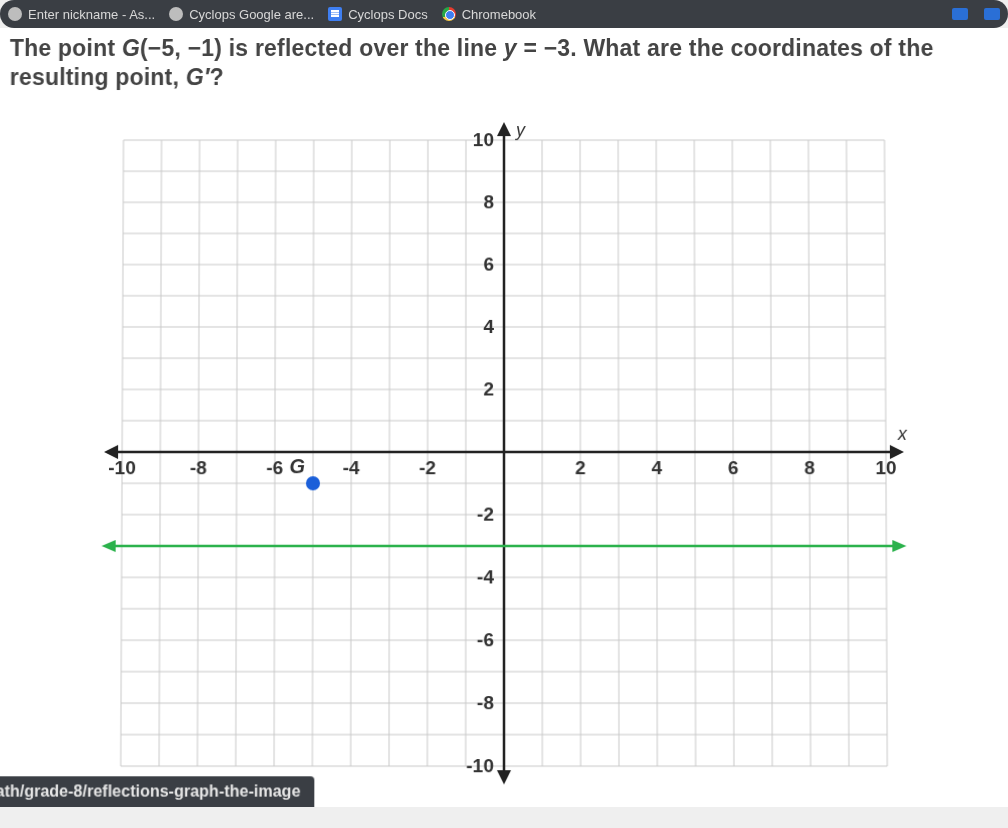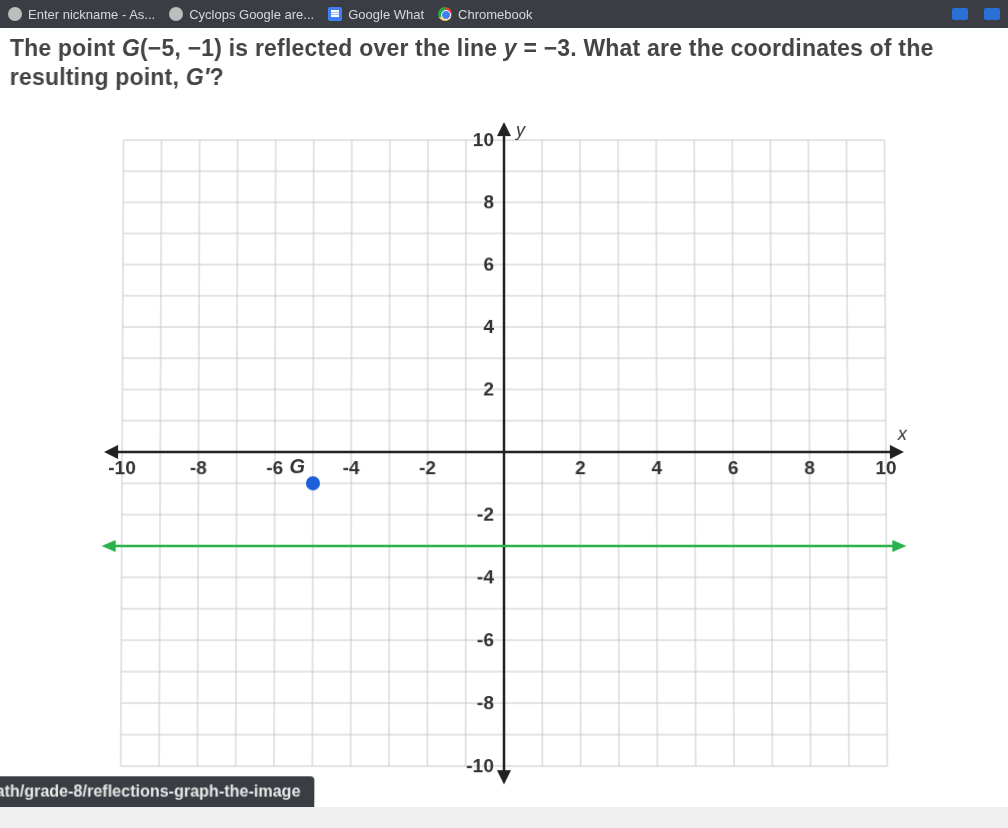--- a/index.html
+++ b/index.html
@@ -8,20 +8,21 @@
 
 .browser-bar {
   height: 28px;
   background: #3a3e44;
   display: flex;
   align-items: center;
   padding: 0 8px;
   gap: 14px;
   color: #d8d8d8;
   font-size: 13px;
+  border-radius: 14px;
 }
 .tab { display: flex; align-items: center; gap: 6px; white-space: nowrap; }
 .tab-icon { width: 14px; height: 14px; border-radius: 50%; }
 .icon-gray { background: #bdbdbd; }
 .icon-gdocs {
   width: 14px; height: 14px; background: #3f7ff2; border-radius: 2px;
   position: relative;
 }
 .icon-gdocs::after {
   content: ''; position: absolute; left: 3px; top: 3px; width: 8px; height: 1.5px;
@@ -85,21 +86,21 @@
   <div class="tab">
     <span class="tab-icon icon-gray"></span>
     <span>Enter nickname - As...</span>
   </div>
   <div class="tab">
     <span class="tab-icon icon-gray"></span>
     <span>Cyclops Google are...</span>
   </div>
   <div class="tab">
     <span class="icon-gdocs"></span>
-    <span>Google What</span>
+    <span>Cyclops Docs</span>
   </div>
   <div class="tab">
     <span class="icon-chrome"></span>
     <span>Chromebook</span>
   </div>
   <span class="folder-icon"></span>
   <span class="folder-icon"></span>
 </div>
 
 <div class="content">

